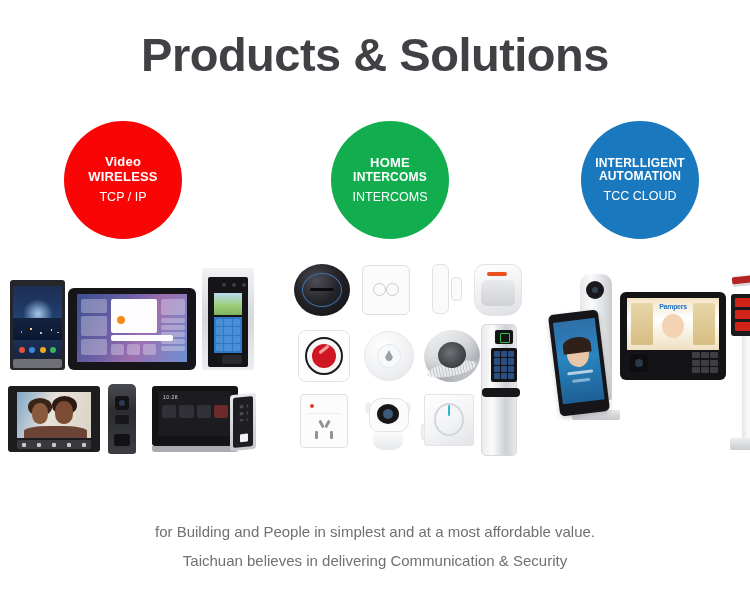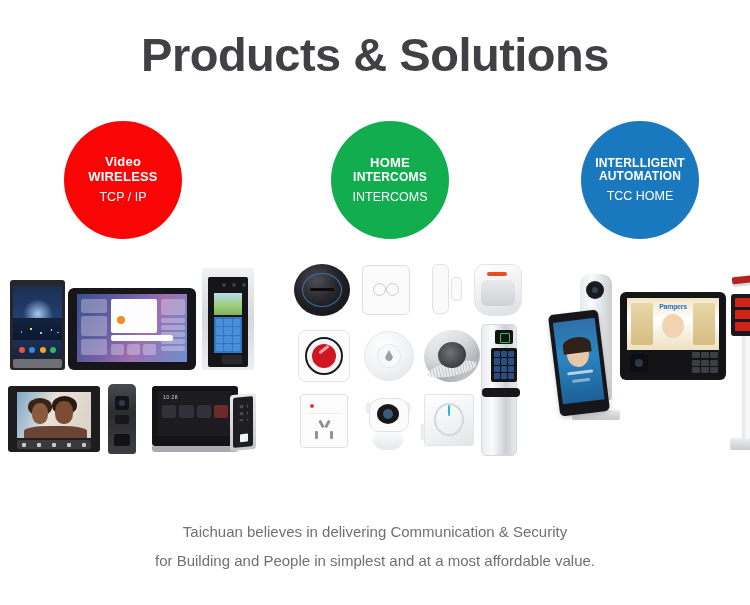--- a/index.html
+++ b/index.html
@@ -313,21 +313,21 @@
 
   <div class="circle" id="circle-home">
     <div class="c-main">HOME</div>
     <div class="c-main small">INTERCOMS</div>
     <div class="c-sub">INTERCOMS</div>
   </div>
 
   <div class="circle" id="circle-community">
     <div class="c-main small">INTERLLIGENT</div>
     <div class="c-main small">AUTOMATION</div>
-    <div class="c-sub">TCC HOME</div>
+    <div class="c-sub">TCC CLOUD</div>
   </div>
 
 </div>
 
 <div class="products">
 
   <div class="prod-group" id="group-intercom">
 
     <div class="dev" id="dev-tablet-portrait">
       <div class="frame"></div>
@@ -585,15 +585,15 @@
           <i></i>
         </div>
       <div class="foot"></div>
     </div>
 
   </div>
 
 </div>
 
 <div class="tagline">
+  <span class="ln">for Building and People in simplest and at a most affordable value.</span>
   <span class="ln">Taichuan believes in delivering Communication &amp; Security</span>
-  <span class="ln">for Building and People in simplest and at a most affordable value.</span>
 </div>
 
 </body></html>

